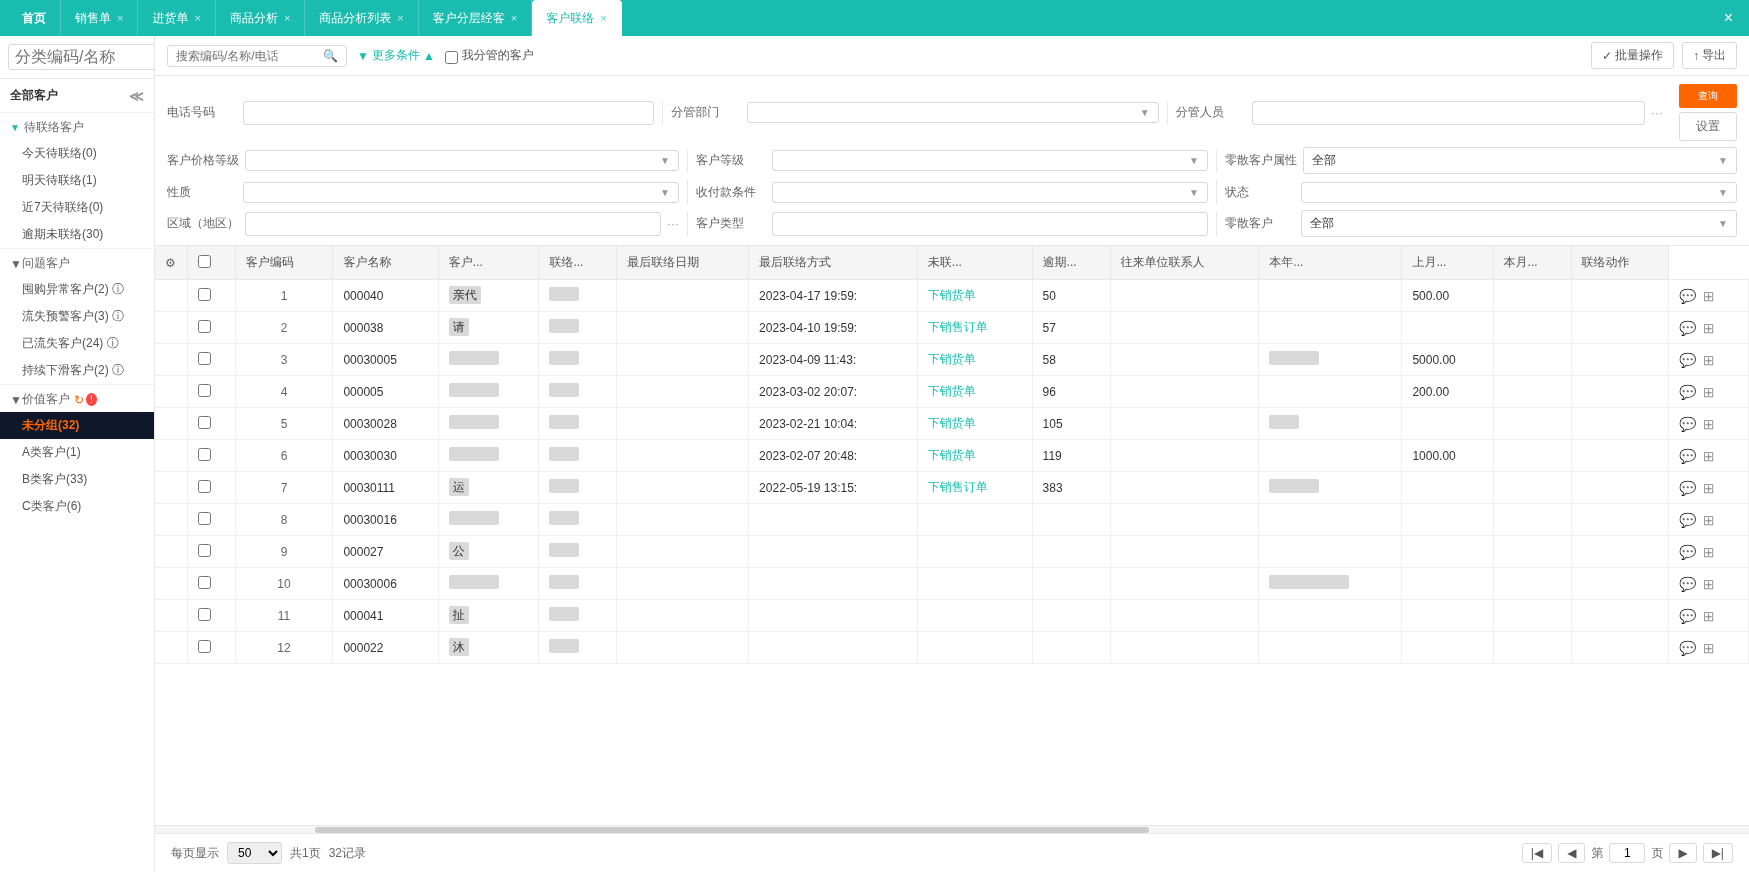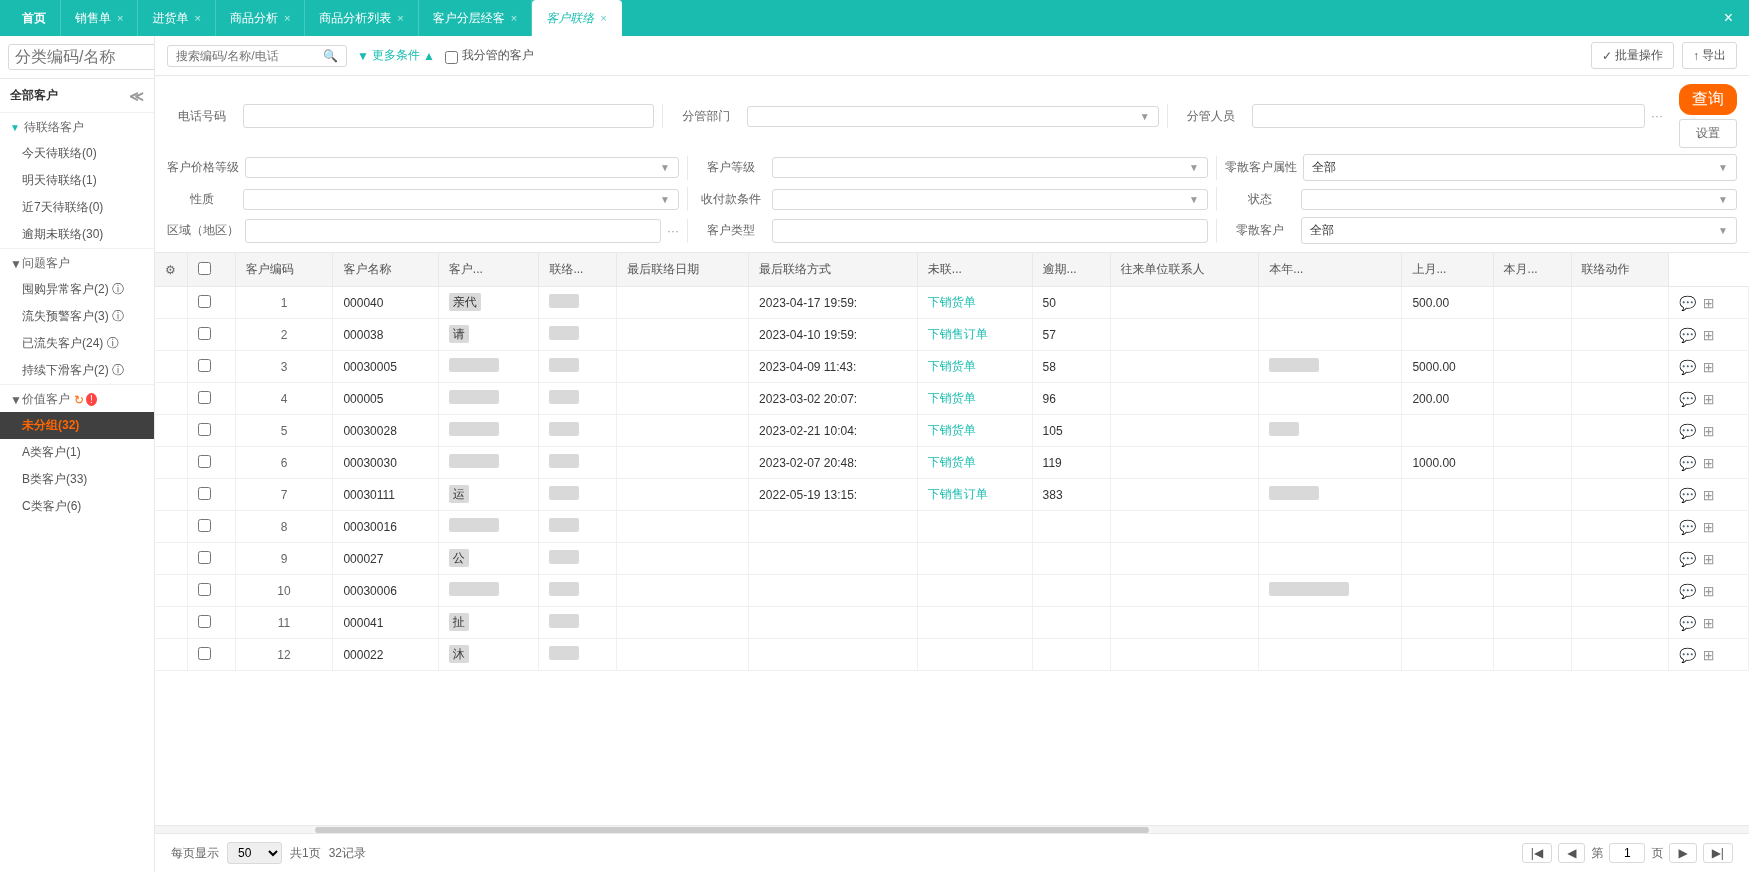--- a/index.html
+++ b/index.html
@@ -9,21 +9,21 @@
     .top-nav {
       display: flex; align-items: center; background: #1abcb0; height: 36px;
       padding: 0 8px; color: white; gap: 0;
     }
     .nav-tab {
       display: flex; align-items: center; padding: 10px 14px; height: 36px;
       color: white; cursor: pointer; font-size: 13px; white-space: nowrap;
       border-right: 1px solid rgba(255,255,255,0.2);
     }
     .nav-tab.home { font-weight: bold; }
-    .nav-tab.active { background: white; color: #1abcb0; border-radius: 4px 4px 0 0; font-style: italic; }
+    .nav-tab.active { background: white; color: #1abcb0; border-radius: 4px 4px 0 0; }
     .nav-tab .close-btn { margin-left: 6px; opacity: 0.7; cursor: pointer; font-size: 11px; }
     .nav-tab.active .close-btn { color: #1abcb0; }
     .nav-close-right { margin-left: auto; color: white; cursor: pointer; font-size: 16px; padding: 0 8px; }
 
     
     .main-layout {
       display: flex; height: calc(872px - 36px);
     }
 
     
@@ -46,21 +46,21 @@
     }
     .sidebar-all-customers .dots-icon { color: #999; font-size: 14px; }
     .sidebar-group-header {
       display: flex; align-items: center; padding: 6px 10px 4px 10px;
       color: #666; font-size: 11px; cursor: pointer;
     }
     .sidebar-group-header .arrow { margin-right: 4px; color: #1abcb0; font-size: 10px; }
     .sidebar-item {
       padding: 5px 10px 5px 22px; cursor: pointer; color: #555; font-size: 12px;
     }
-    .sidebar-item.active { background: #404040; color: #ff6600; font-weight: bold; }
+    .sidebar-item.active { background: #0f172a; color: #ff6600; font-weight: bold; }
     .sidebar-group-header-2 {
       display: flex; align-items: center; padding: 6px 10px 4px 10px;
       color: #666; font-size: 11px; cursor: pointer; border-top: 1px solid #f0f0f0;
     }
 
     
     .content-area {
       flex: 1; display: flex; flex-direction: column; overflow: hidden;
       background: #5eead4;
     }
@@ -86,39 +86,39 @@
       background: white; border-bottom: 1px solid #e8e8e8;
       padding: 8px 12px;
     }
     .filter-row {
       display: flex; align-items: center; gap: 8px; margin-bottom: 6px;
     }
     .filter-row:last-child { margin-bottom: 0; }
     .filter-field {
       display: flex; align-items: center; gap: 6px; flex: 1;
     }
-    .filter-label { color: #666; white-space: nowrap; min-width: 70px; text-align: center; font-size: 12px; }
+    .filter-label { color: #666; white-space: nowrap; min-width: 70px; text-align: left; font-size: 12px; }
     .filter-input {
       flex: 1; border: 1px solid #d9d9d9; border-radius: 3px; padding: 4px 8px;
       font-size: 12px; outline: none; background: white; color: #333;
     }
     .filter-select {
       flex: 1; border: 1px solid #d9d9d9; border-radius: 3px; padding: 4px 8px;
       font-size: 12px; outline: none; background: white; color: #333;
       display: flex; align-items: center; justify-content: space-between; cursor: pointer;
     }
     .filter-select .arrow { color: #999; font-size: 10px; }
     .filter-divider { width: 1px; background: #e8e8e8; height: 24px; }
 
     .filter-actions-right {
       display: flex; flex-direction: column; gap: 4px; margin-left: 8px;
     }
     .btn-query {
       background: #ff6600; color: white; border: none; padding: 5px 0;
-      border-radius: 12px; cursor: pointer; font-size: 16px; white-space: nowrap;
+      border-radius: 2px; cursor: pointer; font-size: 10px; white-space: nowrap;
     }
     .btn-reset {
       background: white; color: #666; border: 1px solid #d9d9d9; padding: 5px 16px;
       border-radius: 3px; cursor: pointer; font-size: 12px; white-space: nowrap;
     }
 
     
     .table-wrapper {
       flex: 1; overflow: auto; background: white; margin: 0;
     }

